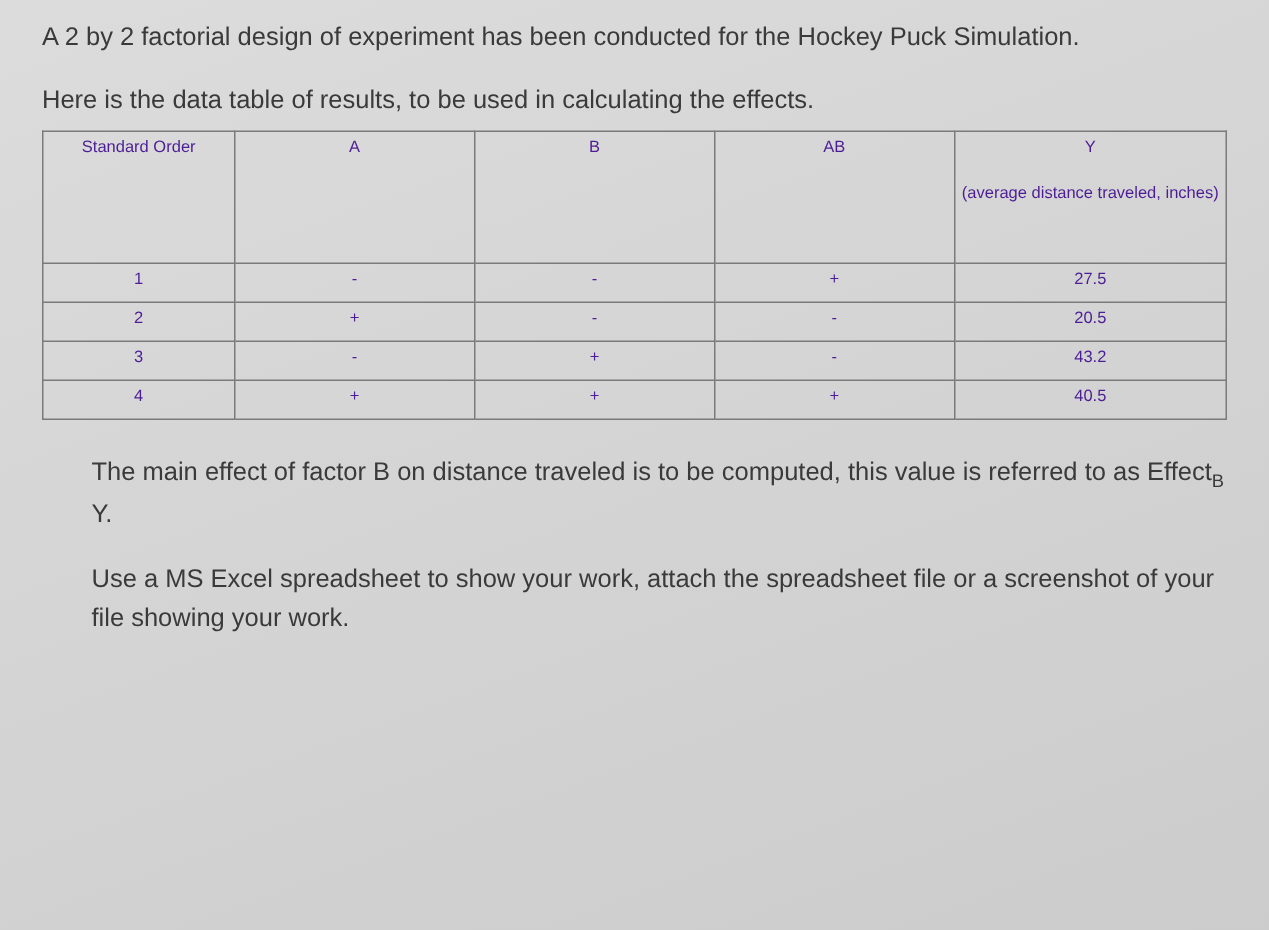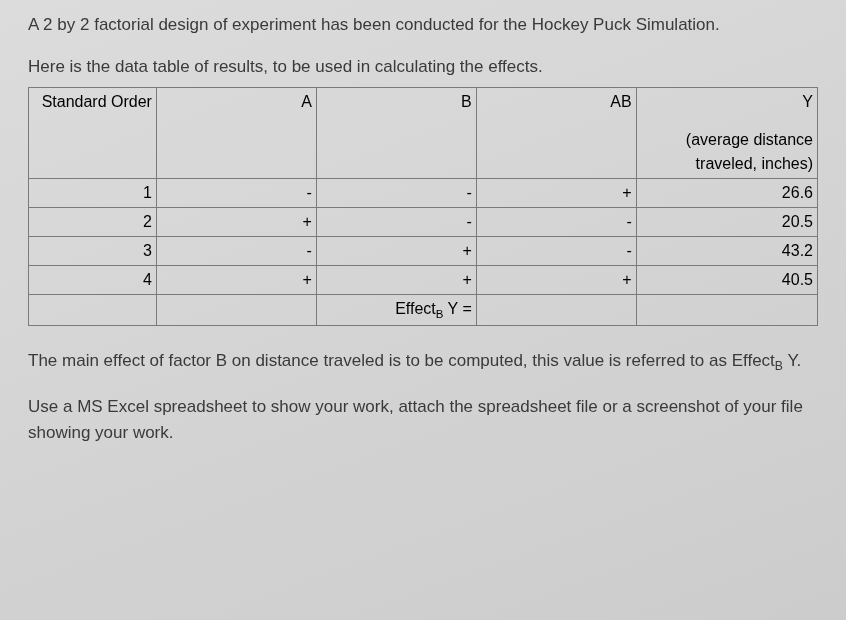--- a/index.html
+++ b/index.html
@@ -28,42 +28,43 @@
     }
     table {
       border-collapse: collapse;
       width: 100%;
       margin-top: 8px;
       margin-bottom: 22px;
     }
     td, th {
       border: 1px solid #7a7a7a;
       padding: 2px 4px;
-      text-align: right;
+      text-align: center;
       vertical-align: top;
       font-weight: normal;
-      font-size: 16px;
-      color: #000000;
+      font-size: 11px;
+      color: #4c1d95;
     }
     .header-row td {
       height: 88px;
     }
     .col-order { width: 120px; }
     .col-a { width: 150px; }
     .col-b { width: 150px; }
     .col-ab { width: 150px; }
     .col-y { width: 170px; }
     .data-row td {
       height: 26px;
     }
     .footer-row td {
       height: 30px;
     }
     .bottom-para {
       margin-bottom: 18px;
+      margin-left: 33px;
     }
     .sub {
       font-size: 0.72em;
       vertical-align: sub;
     }
   </style>
 </head>
 <body>
 
 <p class="para para1">A 2 by 2 factorial design of experiment has been conducted for the Hockey Puck Simulation.</p>
@@ -80,21 +81,21 @@
       <div>Y</div>
       <div style="height:14px"></div>
       <div>(average distance traveled, inches)</div>
     </td>
   </tr>
   <tr class="data-row">
     <td>1</td>
     <td>-</td>
     <td>-</td>
     <td>+</td>
-    <td>26.6</td>
+    <td>27.5</td>
   </tr>
   <tr class="data-row">
     <td>2</td>
     <td>+</td>
     <td>-</td>
     <td>-</td>
     <td>20.5</td>
   </tr>
   <tr class="data-row">
     <td>3</td>
@@ -103,29 +104,20 @@
     <td>-</td>
     <td>43.2</td>
   </tr>
   <tr class="data-row">
     <td>4</td>
     <td>+</td>
     <td>+</td>
     <td>+</td>
     <td>40.5</td>
   </tr>
-  <tr class="footer-row">
-    <td></td>
-    <td></td>
-    <td>
-      <span>Effect</span><span class="sub">B</span><span> Y =</span>
-    </td>
-    <td></td>
-    <td></td>
-  </tr>
 </tbody>
   </table>
 
 <p class="bottom-para">
   <span>The main effect of factor B on distance traveled is to be computed, this value is referred to as Effect</span><span class="sub">B</span><span> Y.</span>
 </p>
 
 <p class="bottom-para">Use a MS Excel spreadsheet to show your work, attach the spreadsheet file or a screenshot of your file showing your work.</p>
 
 </body></html>

